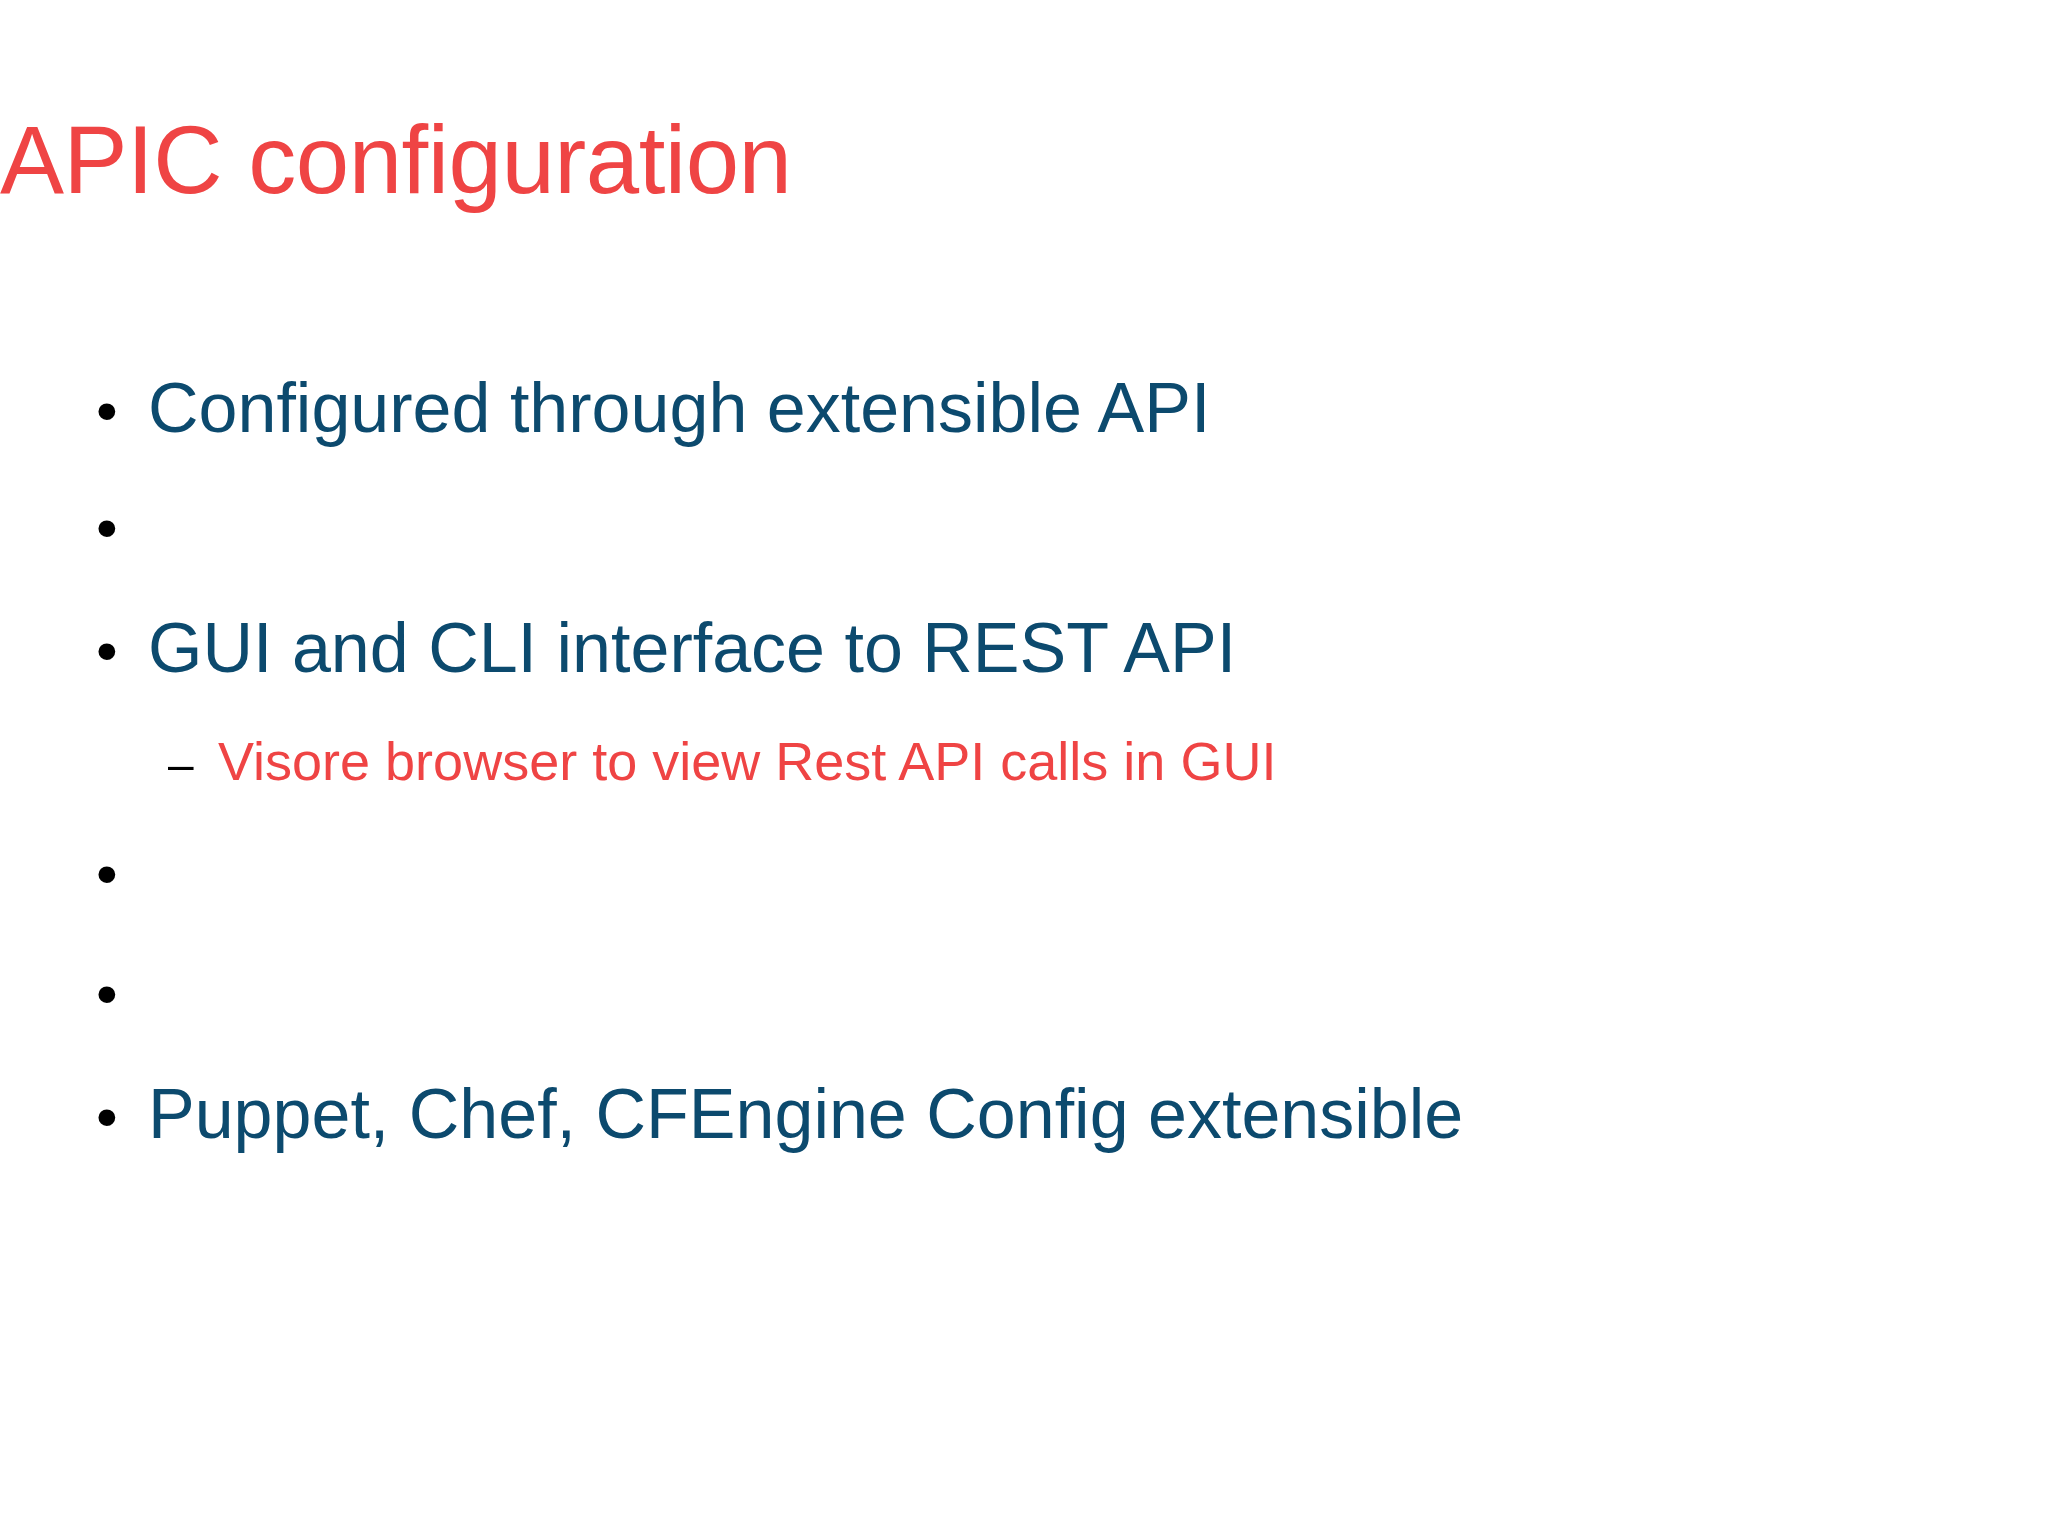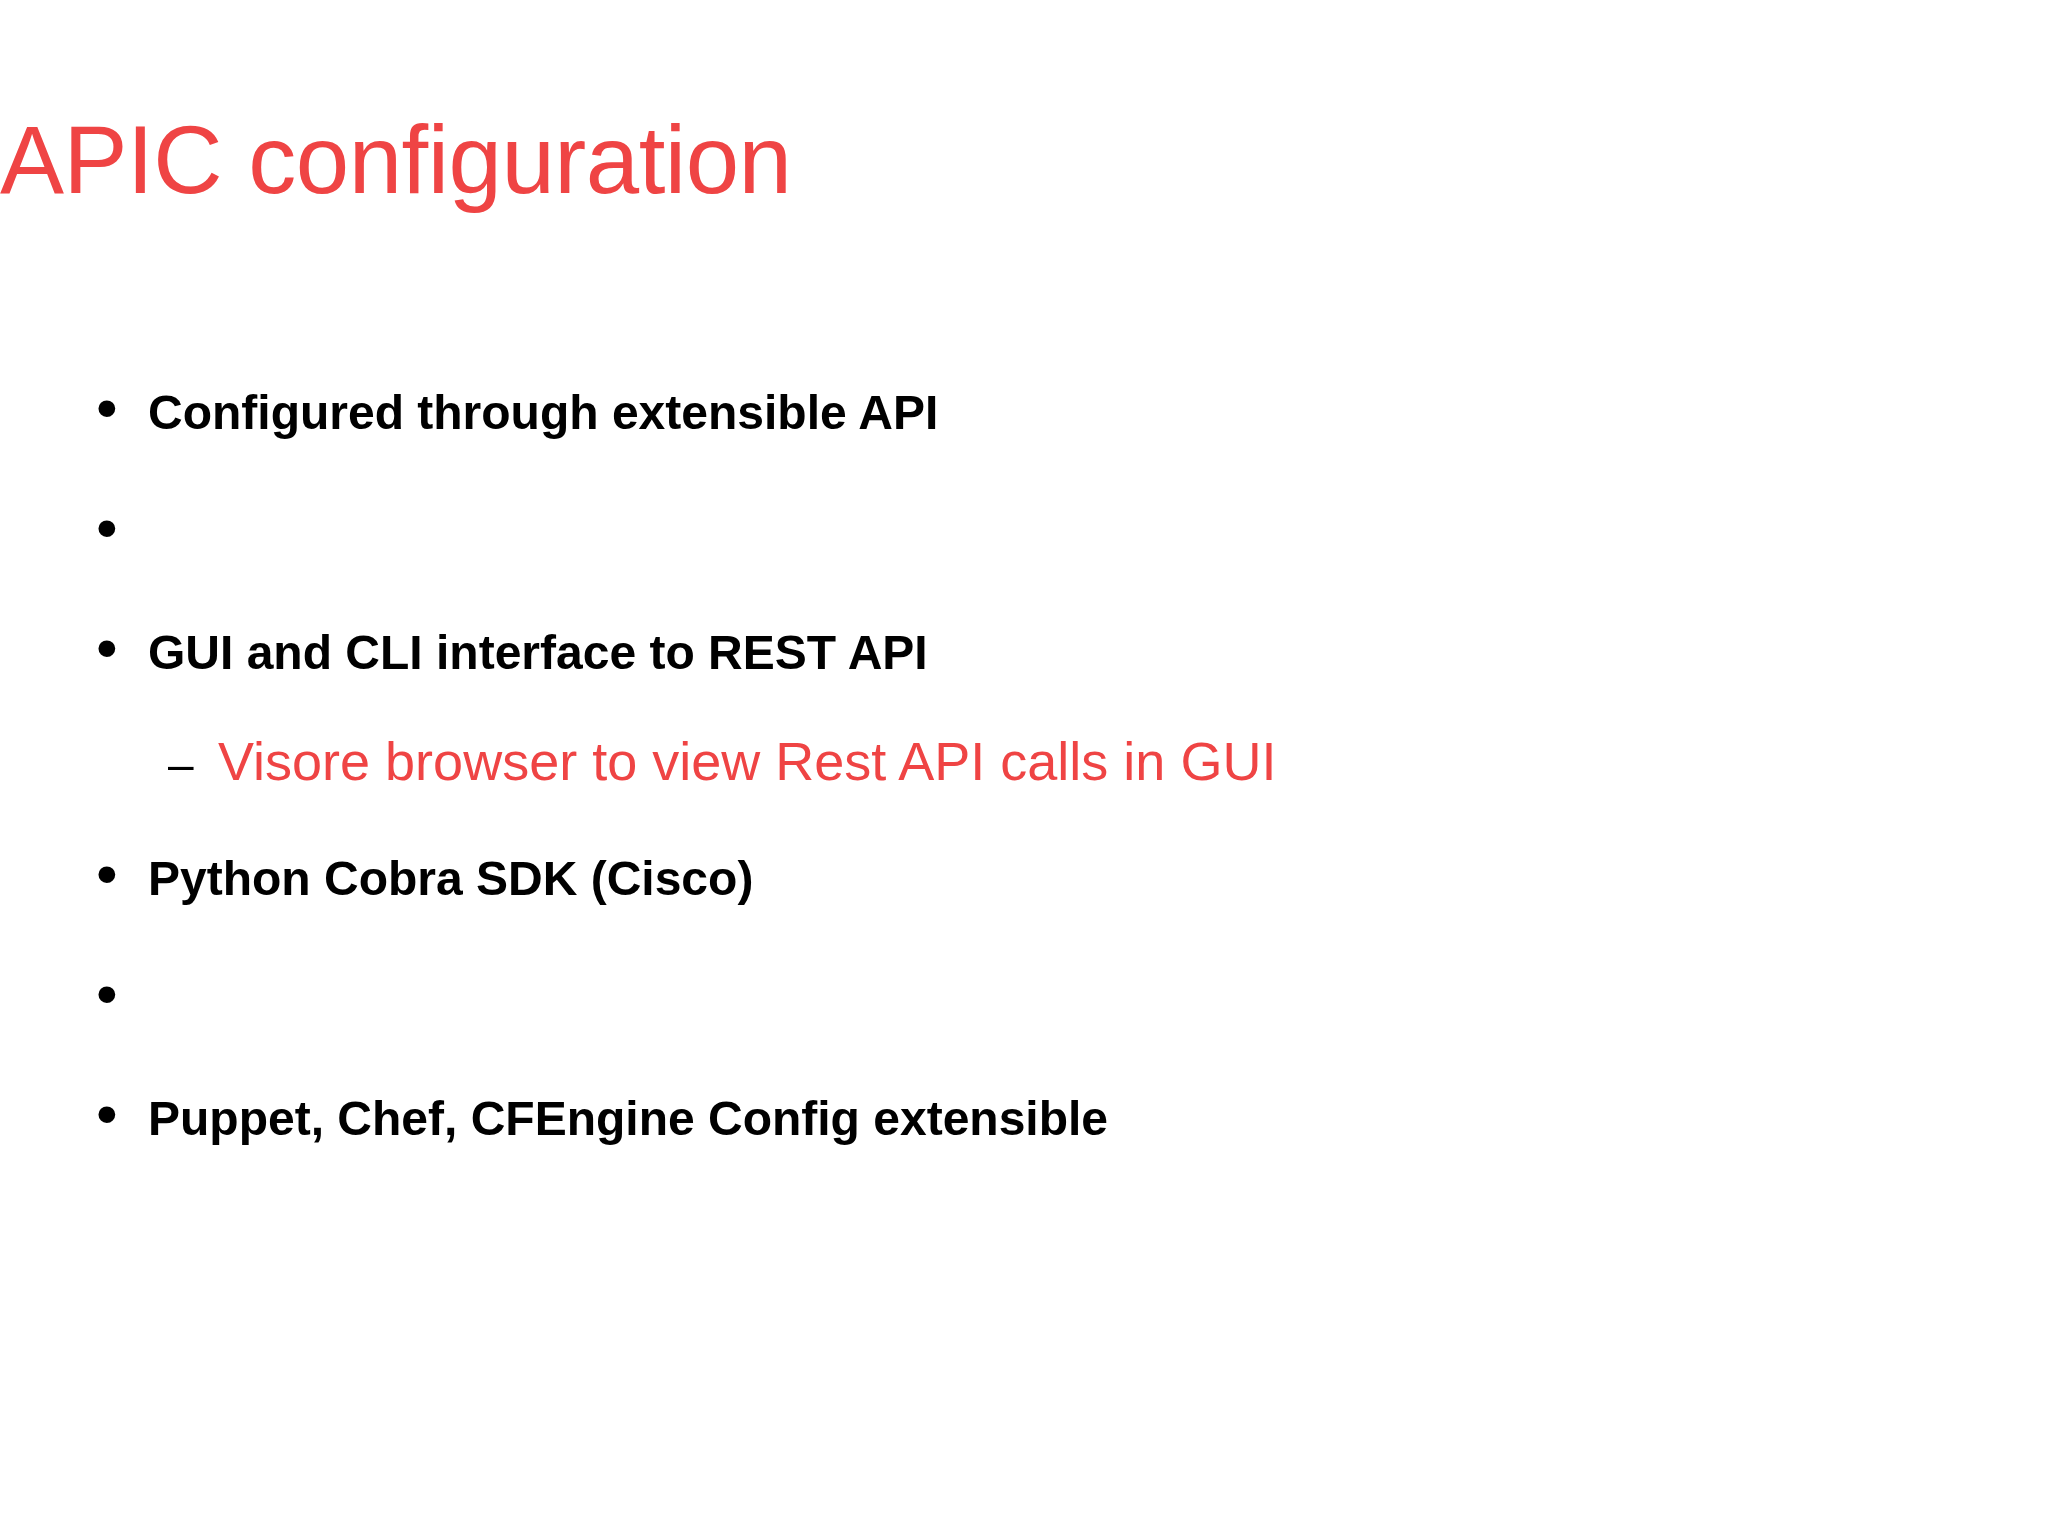--- a/index.html
+++ b/index.html
@@ -60,25 +60,24 @@
   .level-1 .marker {
     flex: 0 0 auto;
     width: 52px;
     font-size: 62px;
     line-height: 120px;
     text-align: left;
     color: #000000;
   }
   .level-1 .btext {
     flex: 0 1 auto;
-    font-size: 48px;
+    font-size: 70px;
     line-height: 120px;
     white-space: nowrap;
-    color: #000000;
-    font-weight: bold;
+    color: #0c4a6e;
   }
 
   
   .bullet-row.level-2 {
     height: 106px;
     padding-left: 72px;
     margin: 0;
   }
   .level-2 .marker {
     flex: 0 0 auto;
@@ -119,21 +118,20 @@
       <span class="btext">GUI and CLI interface to REST API</span>
     </div>
 
     <div class="bullet-row level-2">
       <span class="marker">–</span>
       <span class="btext">Visore browser to view Rest API calls in GUI</span>
     </div>
 
     <div class="bullet-row level-1">
       <span class="marker">•</span>
-      <span class="btext">Python Cobra SDK (Cisco)</span>
     </div>
 
     <div class="bullet-row level-1">
       <span class="marker">•</span>
     </div>
 
     <div class="bullet-row level-1">
       <span class="marker">•</span>
       <span class="btext">Puppet, Chef, CFEngine Config extensible</span>
     </div>

